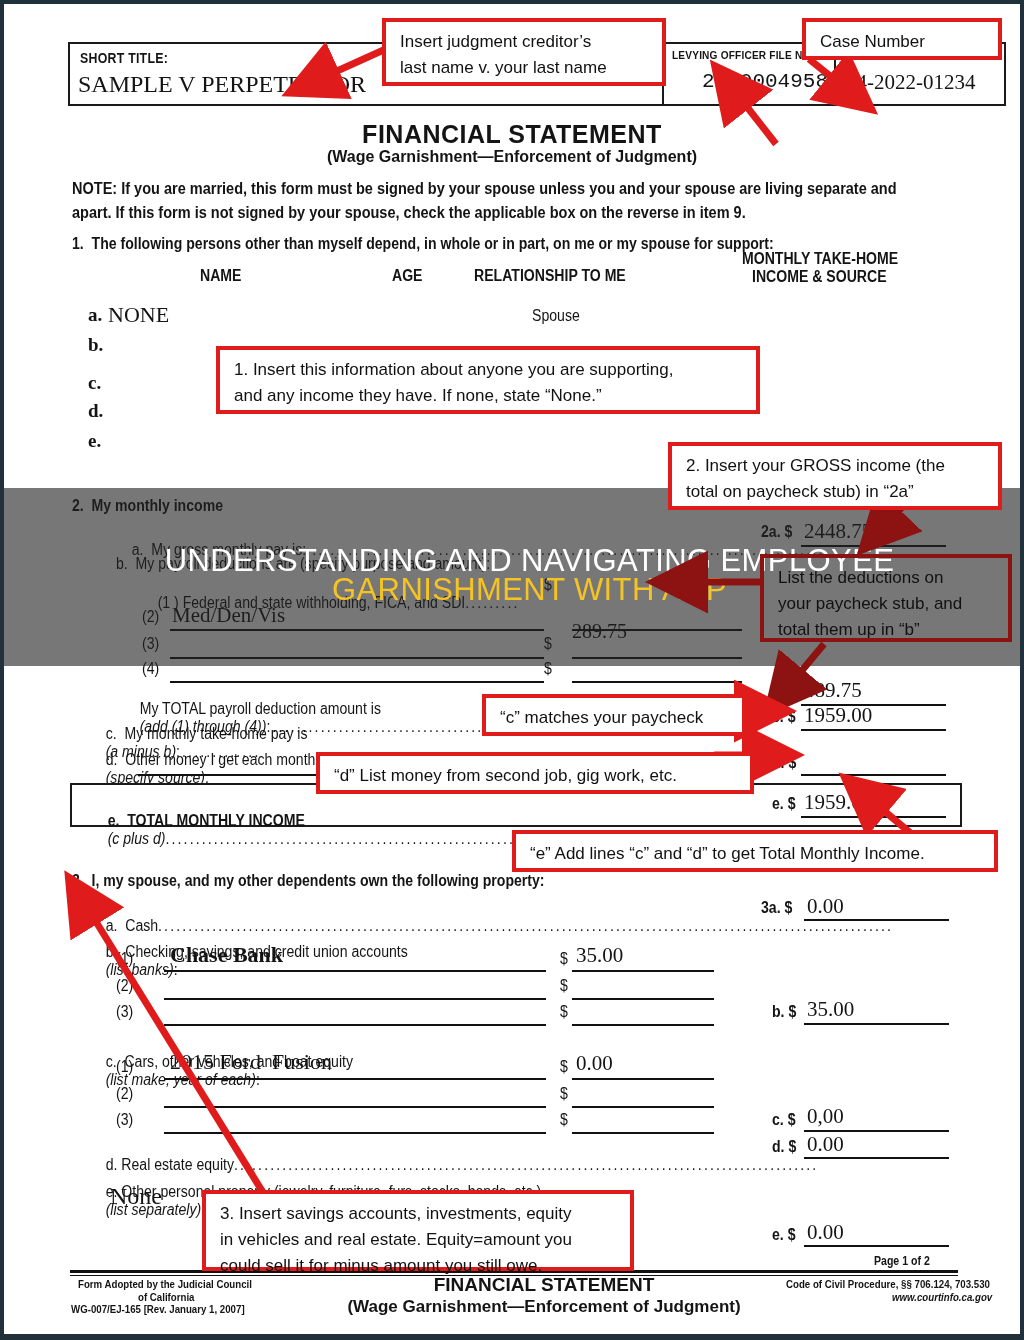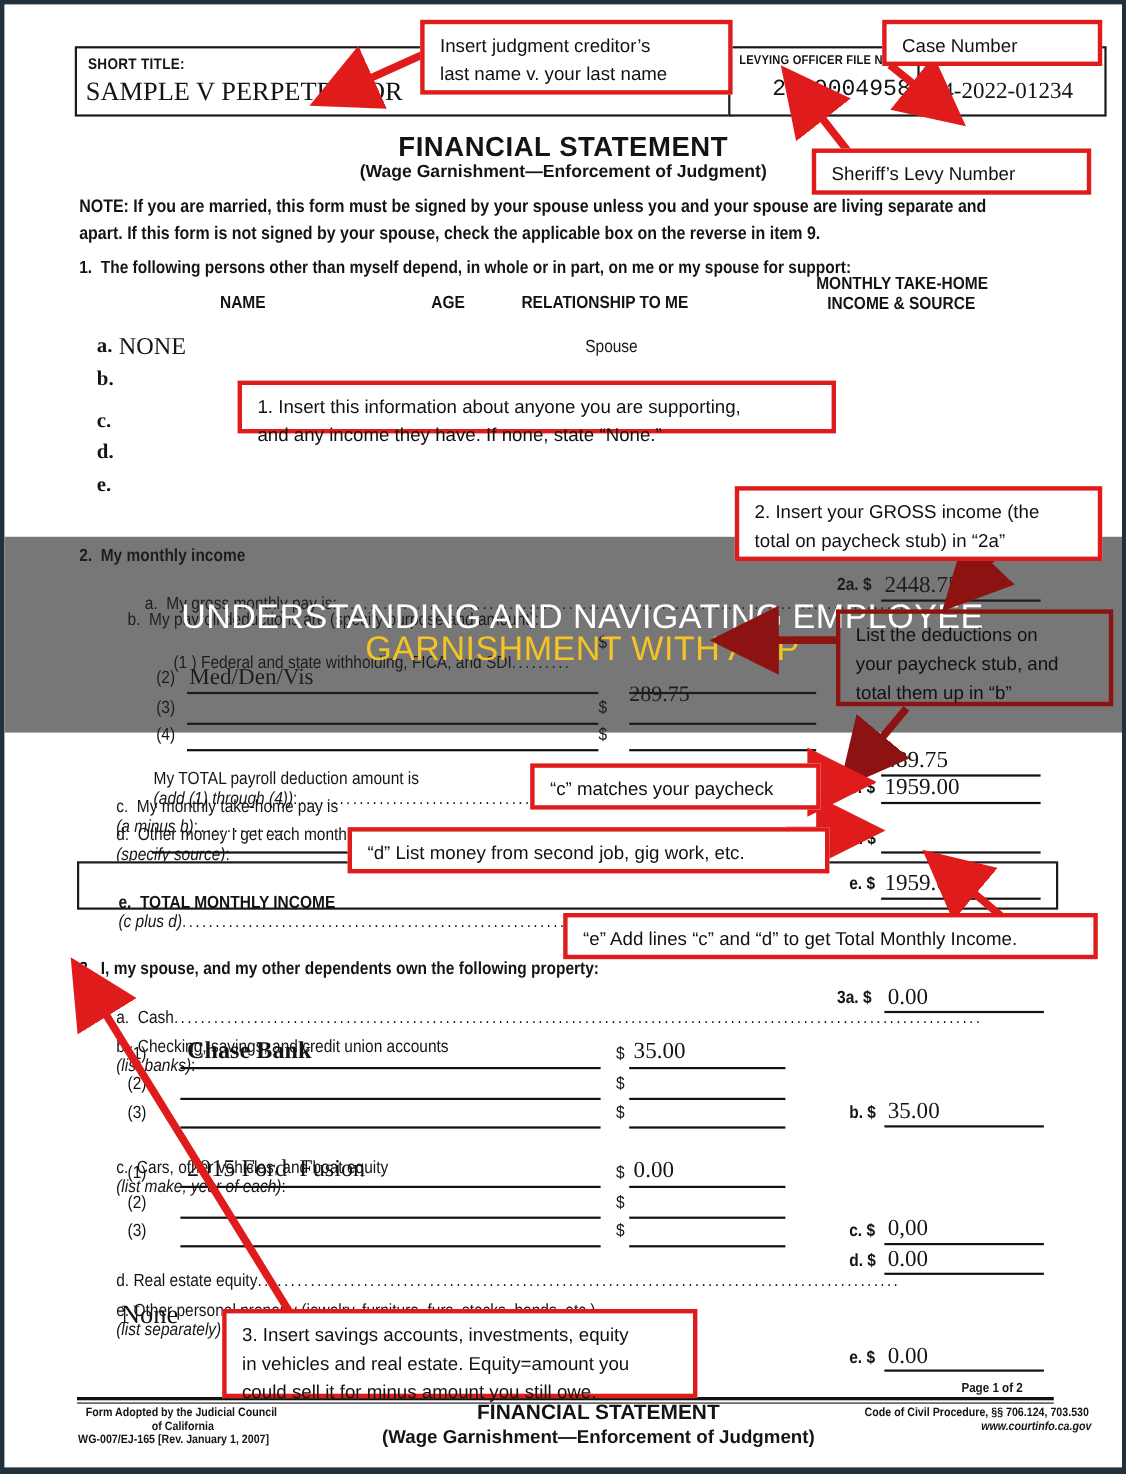--- a/index.html
+++ b/index.html
@@ -294,25 +294,22 @@
 
   <div class="callout" style="left:378px;top:14px;width:284px;height:68px;">
     <div>Insert judgment creditor’s</div>
     <div>last name v. your last name</div>
   </div>
 
   <div class="callout" style="left:798px;top:14px;width:200px;height:42px;">
     <div>Case Number</div>
   </div>
 
-  <div class="callout" style="left:734px;top:131px;width:254px;height:42px;">
-    <div>Sheriff’s Levy Number</div>
-  </div>
-
-  <div class="callout" style="left:212px;top:342px;width:544px;height:48px;">
+
+  <div class="callout" style="left:212px;top:342px;width:544px;height:68px;">
     <div>1. Insert this information about anyone you are supporting,</div>
     <div>and any income they have. If none, state “None.”</div>
   </div>
 
   <div class="callout" style="left:664px;top:438px;width:334px;height:68px;">
     <div>2. Insert your GROSS income (the</div>
     <div>total on paycheck stub) in “2a”</div>
   </div>
 
   <div class="callout dark" style="left:756px;top:550px;width:252px;height:88px;">

